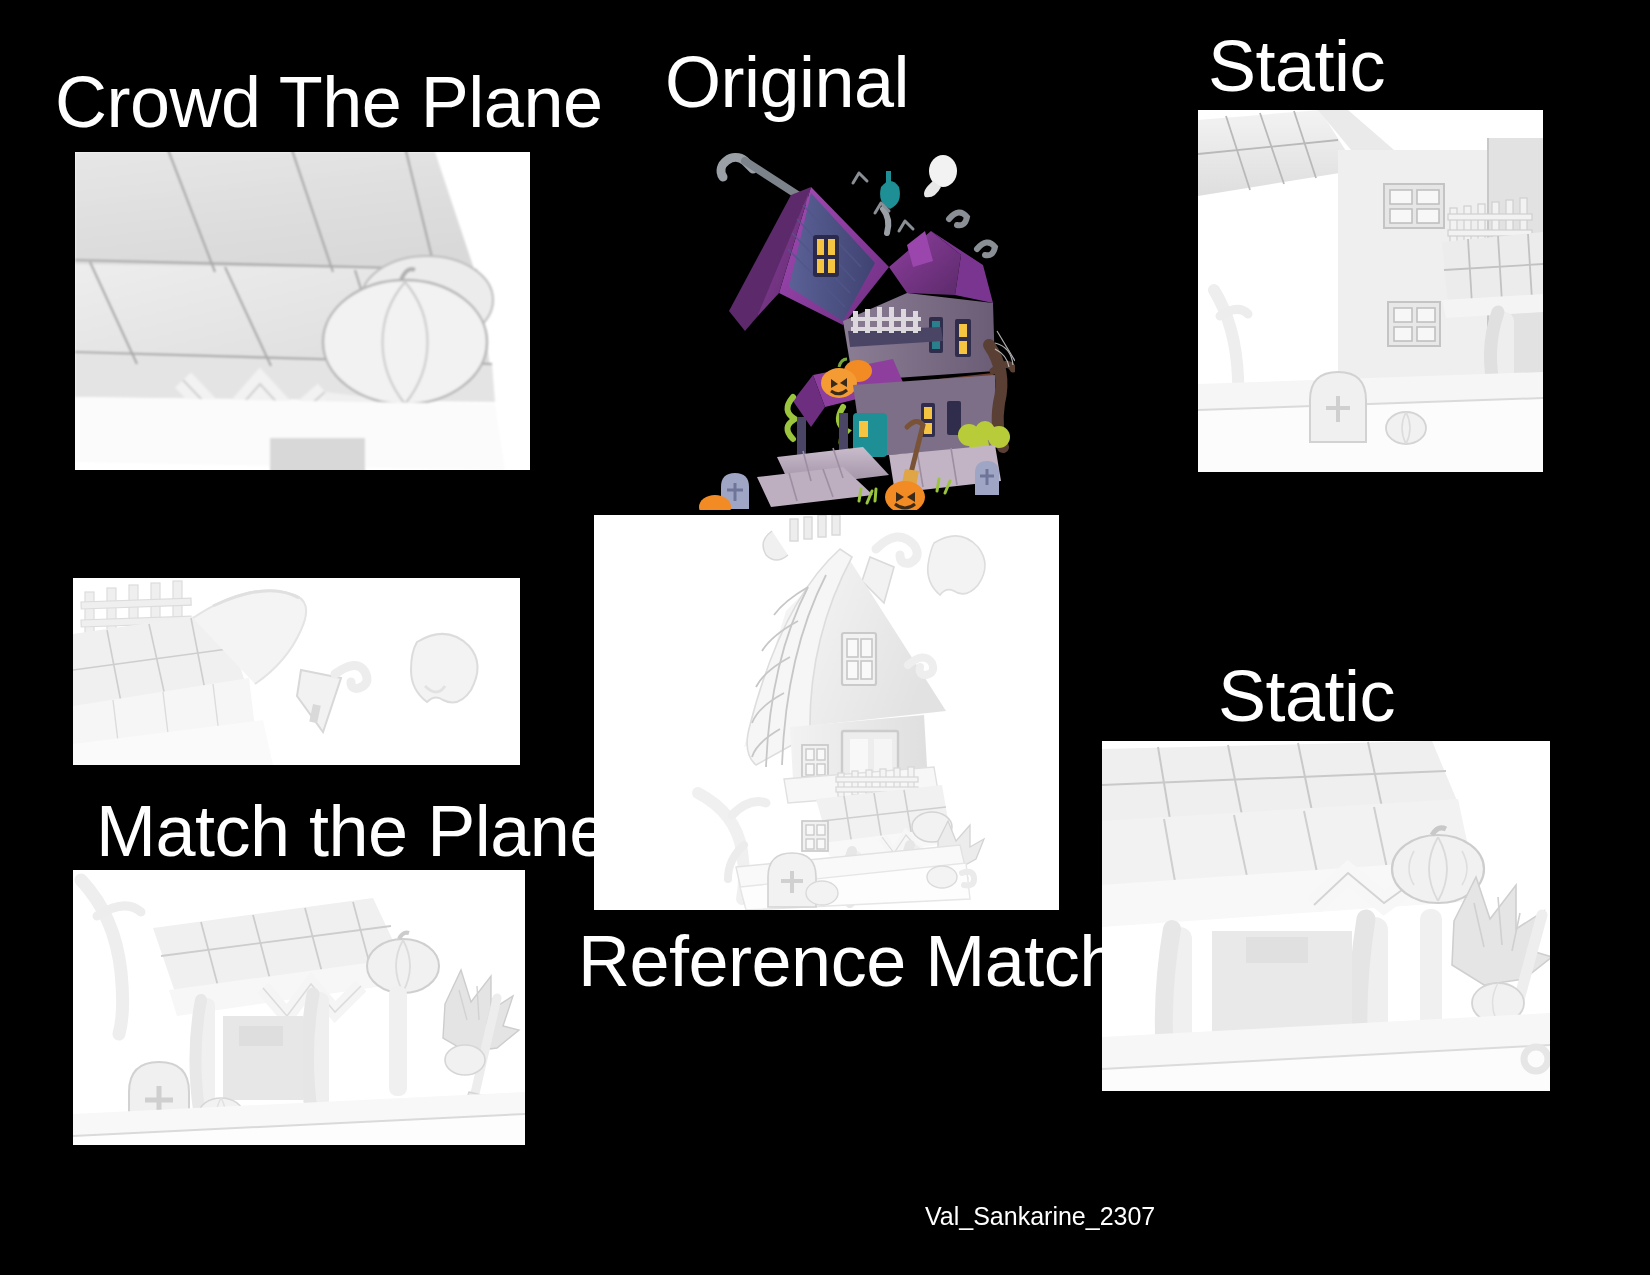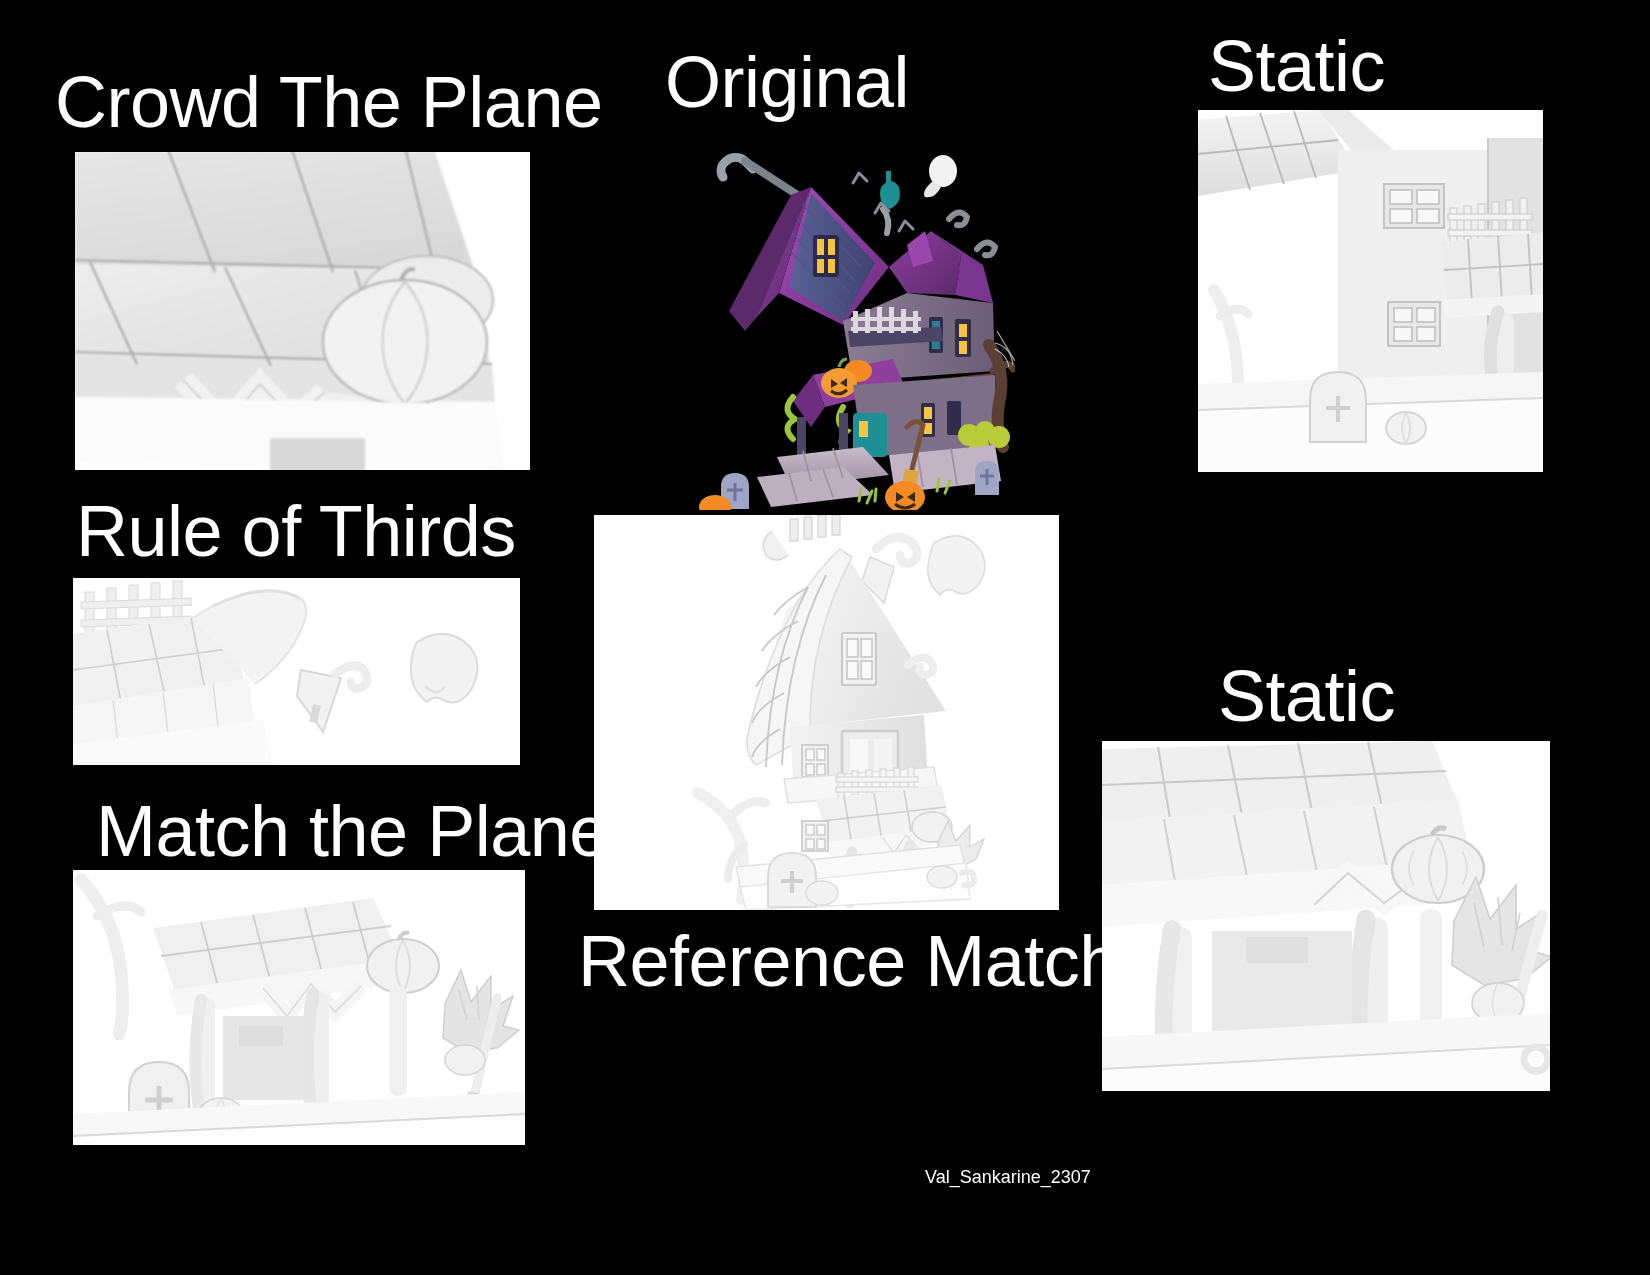--- a/index.html
+++ b/index.html
@@ -29,21 +29,21 @@
   }
   .panel {
     position: absolute;
     background: #ffffff;
     overflow: hidden;
   }
   .panel svg { display: block; width: 100%; height: 100%; }
 
   
   .lbl-xl { font-size: 72px; }
-  .lbl-credit { font-size: 18px; letter-spacing: 0px; }
+  .lbl-credit { font-size: 25px; letter-spacing: 0px; margin-top: 36px; }
 
   
   #label-crowd      { left: 55px;   top: 66px;  }
   #label-original   { left: 665px;  top: 46px;  }
   #label-dynamic    { left: 1208px; top: 30px;  }
   #label-thirds     { left: 76px;   top: 495px; }
   #label-fill       { left: 96px;   top: 795px; }
   #label-refmatch   { left: 578px;  top: 925px; }
   #label-static     { left: 1218px; top: 660px; }
   #label-credit     { left: 925px;  top: 1168px; }
@@ -369,21 +369,20 @@
           <line x1="140" y1="286" x2="140" y2="312"></line>
           <line x1="128" y1="298" x2="152" y2="298"></line>
         </g>
 
       <ellipse cx="208" cy="318" rx="20" ry="16" fill="#f1f1f1" stroke="#d4d4d4" stroke-width="1.8"></ellipse>
       <path d="M208,302 q-8,16 0,32" fill="none" stroke="#dcdcdc" stroke-width="1.6"></path>
       <path d="M208,302 q8,16 0,32" fill="none" stroke="#dcdcdc" stroke-width="1.6"></path>
     </svg>
   </div>
 
-  <div class="label lbl-xl" id="label-thirds">Rule of Thirds</div>
 
   <div class="panel" id="panel-thirds">
     <svg viewBox="0 0 447 187" preserveAspectRatio="none">
       <rect x="0" y="0" width="447" height="187" fill="#ffffff"></rect>
 
       <g fill="#efefef" stroke="#dcdcdc" stroke-width="1.2">
         <rect x="12" y="14" width="9" height="44"></rect>
         <rect x="34" y="10" width="9" height="46"></rect>
         <rect x="56" y="7" width="9" height="48"></rect>
         <rect x="78" y="5" width="9" height="50"></rect>

